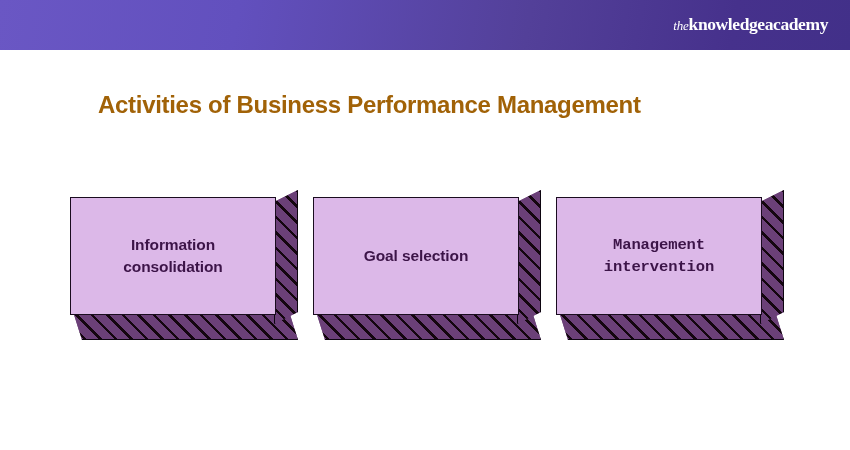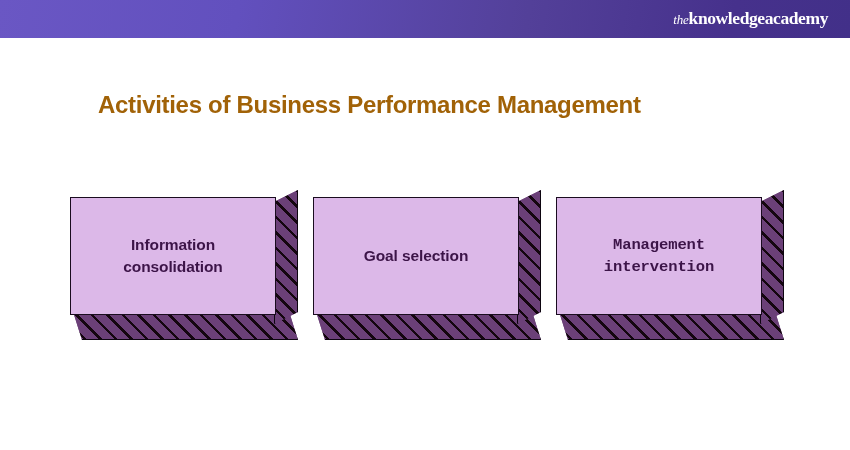--- a/index.html
+++ b/index.html
@@ -14,21 +14,21 @@
     font-family: "Liberation Sans", sans-serif;
     position: relative;
   }
 
   
   .header {
     position: absolute;
     left: 0;
     top: 0;
     width: 850px;
-    height: 38px;
+    height: 50px;
     background: linear-gradient(100deg, #6A57C4 0%, #6250BE 28%, #534099 62%, #46318C 86%, #423089 100%);
   }
   .brand {
     position: absolute;
     right: 22px;
     top: 50%;
     transform: translateY(-50%);
     color: #ffffff;
     white-space: nowrap;
     line-height: 1;

